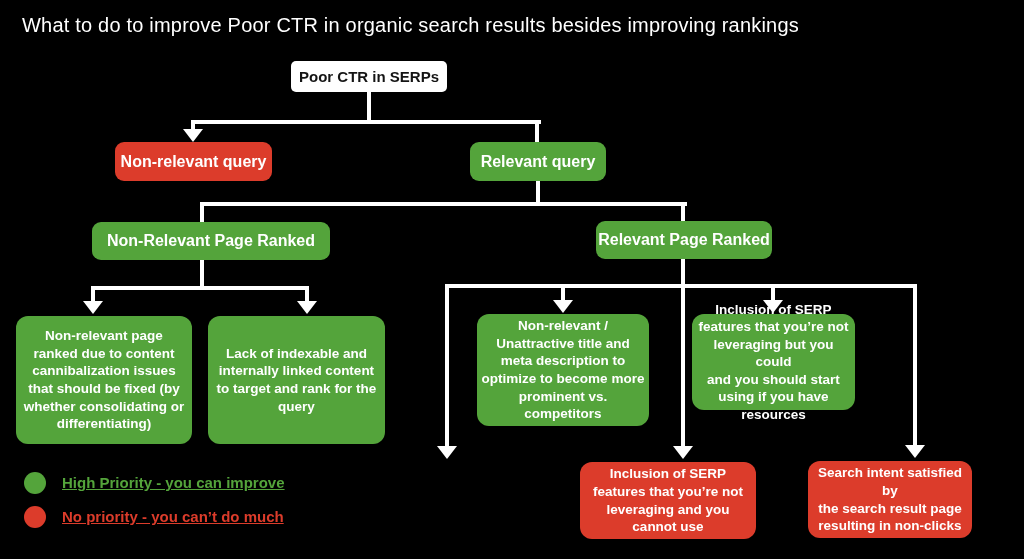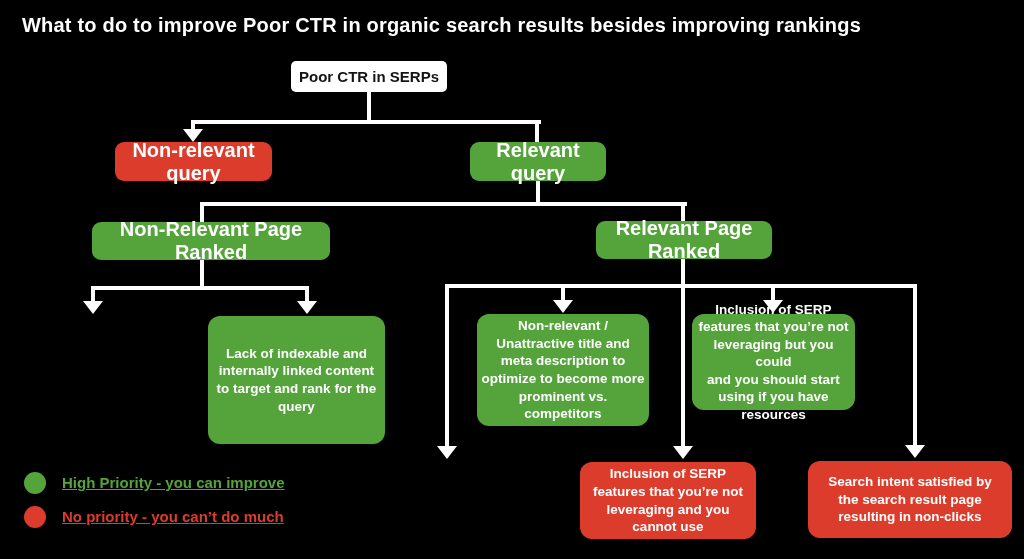--- a/index.html
+++ b/index.html
@@ -2,30 +2,30 @@
 <html><head>
 <meta charset="utf-8">
 <style>
   html,body{margin:0;padding:0;background:#000;}
   .stage{
     position:relative;width:1024px;height:559px;background:var(--bg,#000);
     font-family:"Liberation Sans",sans-serif;overflow:hidden;
   }
   .title{
     position:absolute;left:22px;top:14px;margin:0;color:#fff;
-    font-size:20px;font-weight:bold;letter-spacing:0.2px;white-space:nowrap;
+    font-size:20px;font-weight:normal;letter-spacing:0.2px;white-space:nowrap;
   }
   .node{
     position:absolute;border-radius:9px;display:flex;align-items:center;justify-content:center;
     text-align:center;font-weight:bold;color:#fff;white-space:pre-line;box-sizing:border-box;
   }
   .node.white{background:#fff;color:#141414;font-size:15px;border-radius:5px;}
   .node.green{background:var(--green,#54a43b);}
   .node.red{background:var(--red,#dc3c2b);}
-  .node.lvl{font-size:20px;}
+  .node.lvl{font-size:16px;}
   .node.multiline{font-size:13.5px;line-height:1.3;border-radius:12px;padding:4px;}
   .line{position:absolute;background:#fff;}
   .arrow{
     position:absolute;width:0;height:0;
     border-left:10px solid transparent;border-right:10px solid transparent;
     border-top:13px solid #fff;
   }
   .dot{position:absolute;width:22px;height:22px;border-radius:50%;}
   .legend-label{position:absolute;font-weight:bold;font-size:15px;line-height:18px;white-space:nowrap;text-decoration:underline;}
 </style>
@@ -68,20 +68,26 @@
   <div class="node white" style="left:291px;top:61px;width:156px;height:31px">Poor CTR in SERPs</div>
 
   <div class="node red lvl" style="left:115px;top:142px;width:157px;height:39px">Non-relevant query</div>
 
   <div class="node green lvl" style="left:470px;top:142px;width:136px;height:39px">Relevant query</div>
 
   <div class="node green lvl" style="left:92px;top:222px;width:238px;height:38px">Non-Relevant Page Ranked</div>
 
   <div class="node green lvl" style="left:596px;top:221px;width:176px;height:38px">Relevant Page Ranked</div>
 
+  <div class="node green multiline" style="left:16px;top:316px;width:176px;height:128px">Non-relevant page
+ranked due to content
+cannibalization issues
+that should be fixed (by
+whether consolidating or
+differentiating)</div>
 
   <div class="node green multiline" style="left:208px;top:316px;width:177px;height:128px">Lack of indexable and
 internally linked content
 to target and rank for the
 query</div>
 
   <div class="node green multiline" style="left:477px;top:314px;width:172px;height:112px">Non-relevant /
 Unattractive title and
 meta description to
 optimize to become more
@@ -94,21 +100,21 @@
 and you should start
 using if you have
 resources</div>
 
 
   <div class="node red multiline" style="left:580px;top:462px;width:176px;height:77px">Inclusion of SERP
 features that you’re not
 leveraging and you
 cannot use</div>
 
-  <div class="node red multiline" style="left:808px;top:461px;width:204px;height:77px">Search intent satisfied by
+  <div class="node red multiline" style="left:808px;top:461px;width:164px;height:77px">Search intent satisfied by
 the search result page
 resulting in non-clicks</div>
 
   <div class="dot" style="left:24px;top:472px;background:var(--green,#54a43b)"></div>
   <div class="legend-label" style="left:62px;top:474px;color:var(--green,#54a43b)">High Priority - you can improve</div>
 
   <div class="dot" style="left:24px;top:506px;background:var(--red,#dc3c2b)"></div>
   <div class="legend-label" style="left:62px;top:508px;color:var(--red,#dc3c2b)">No priority - you can’t do much</div>
 
 </div>

